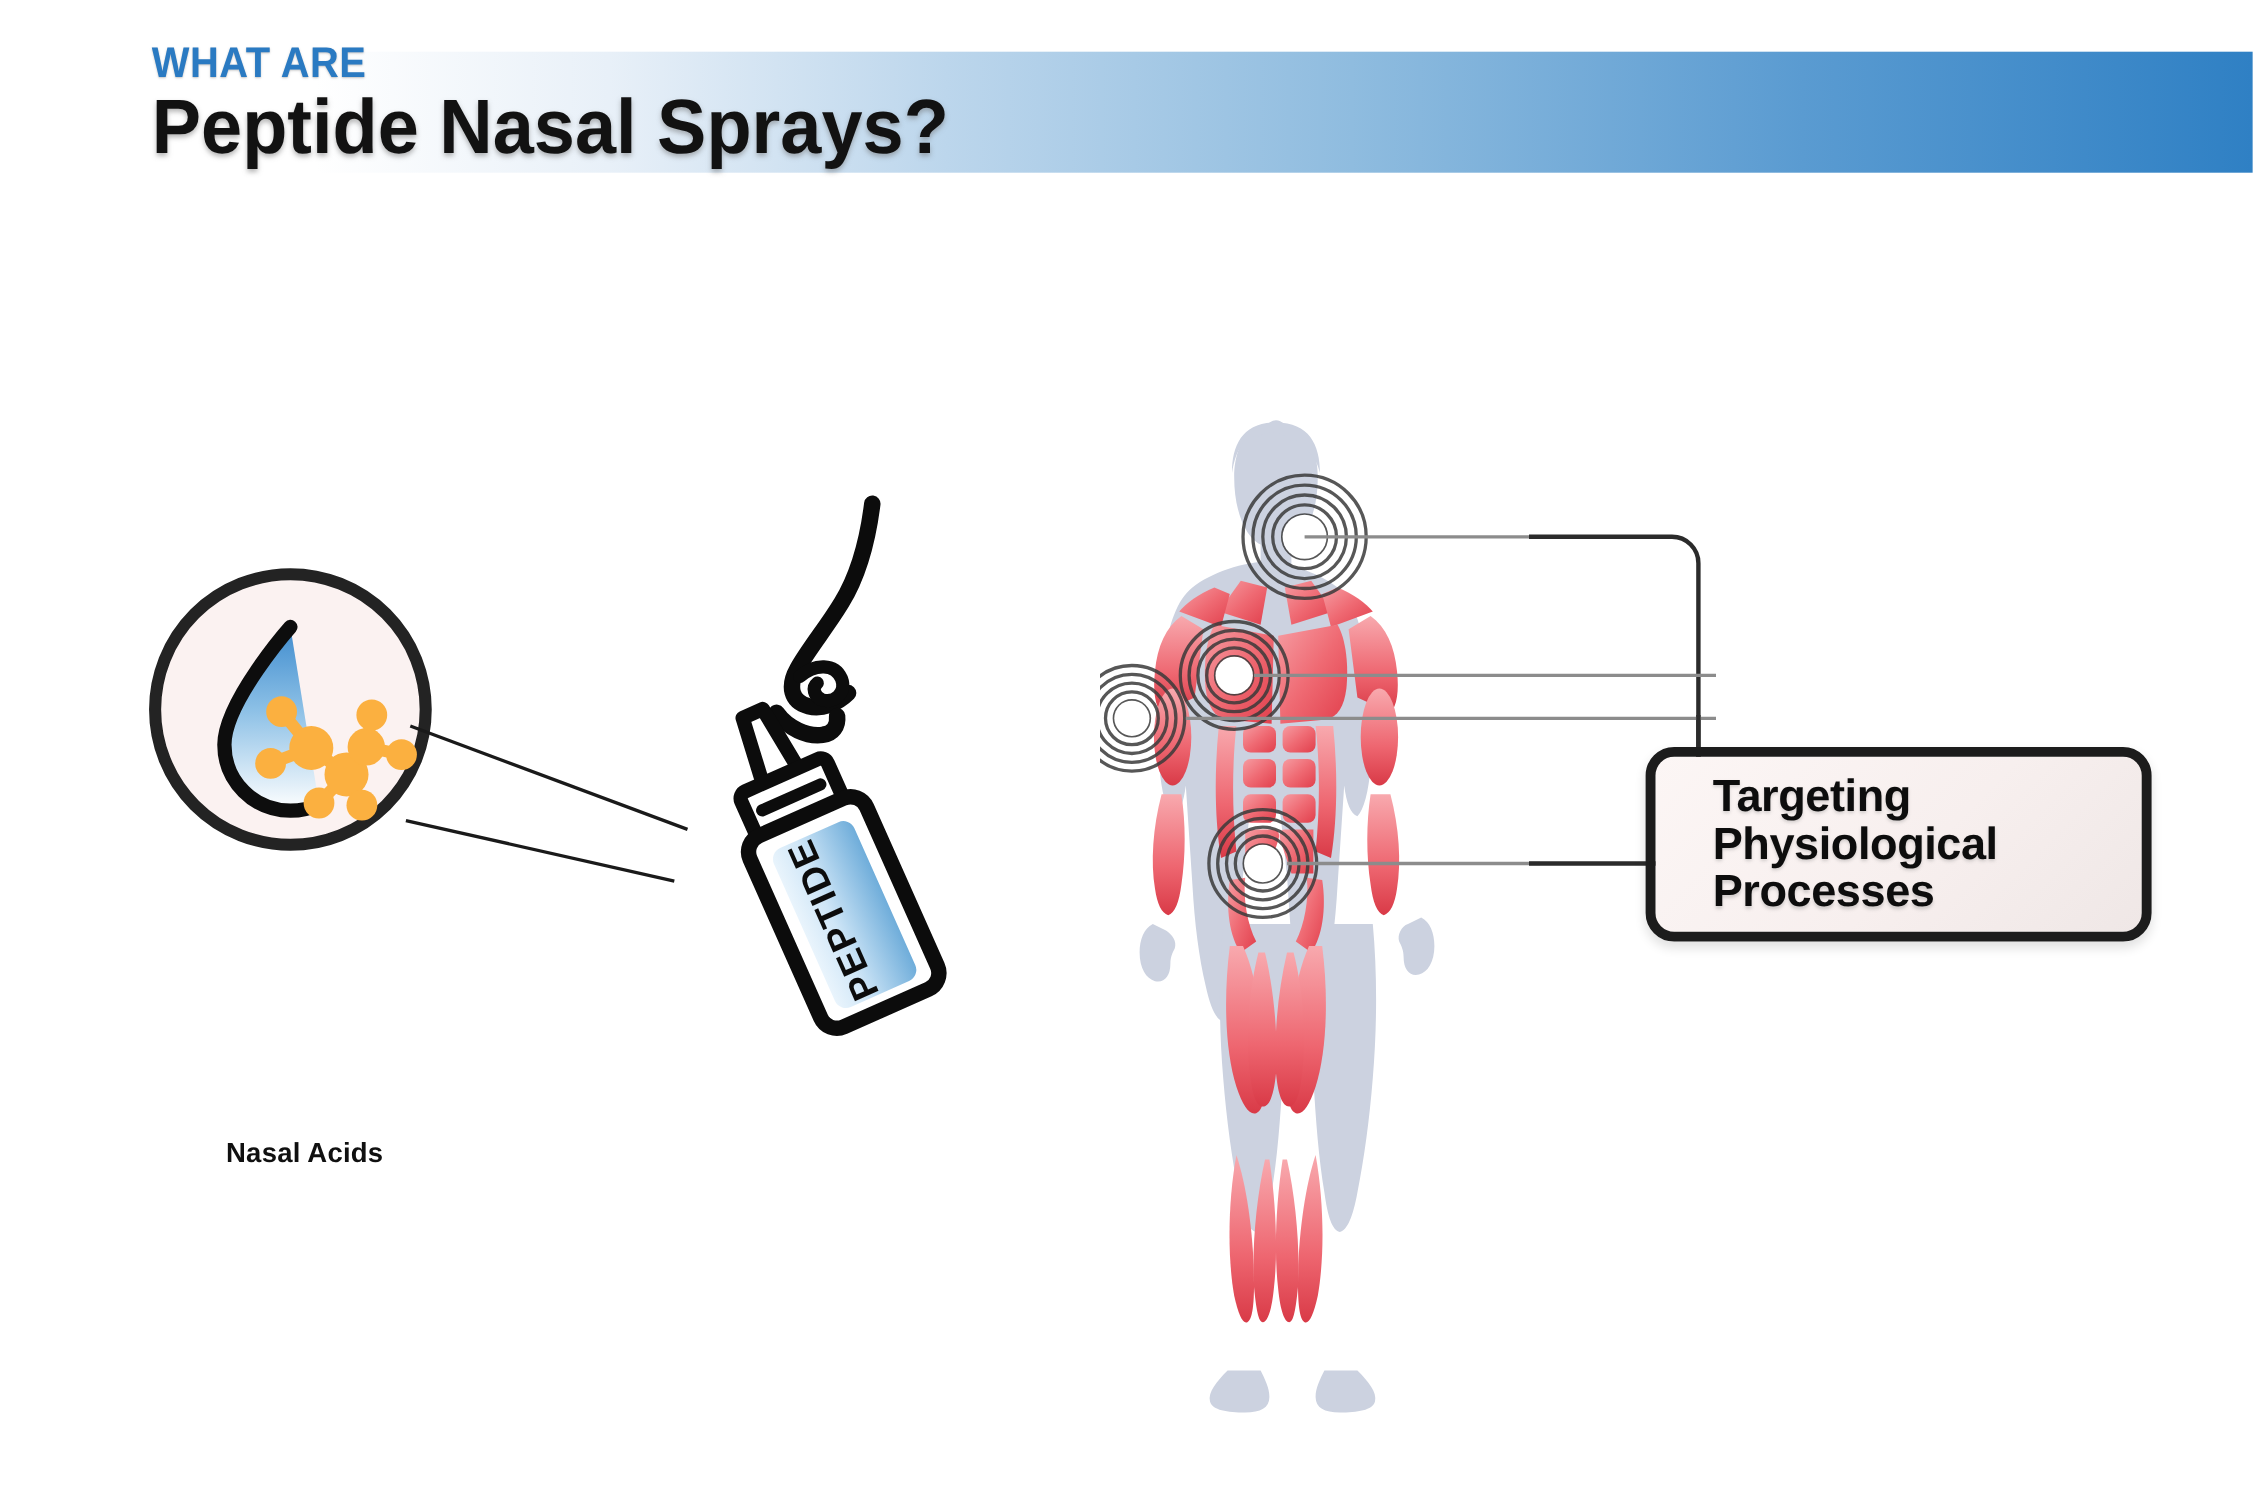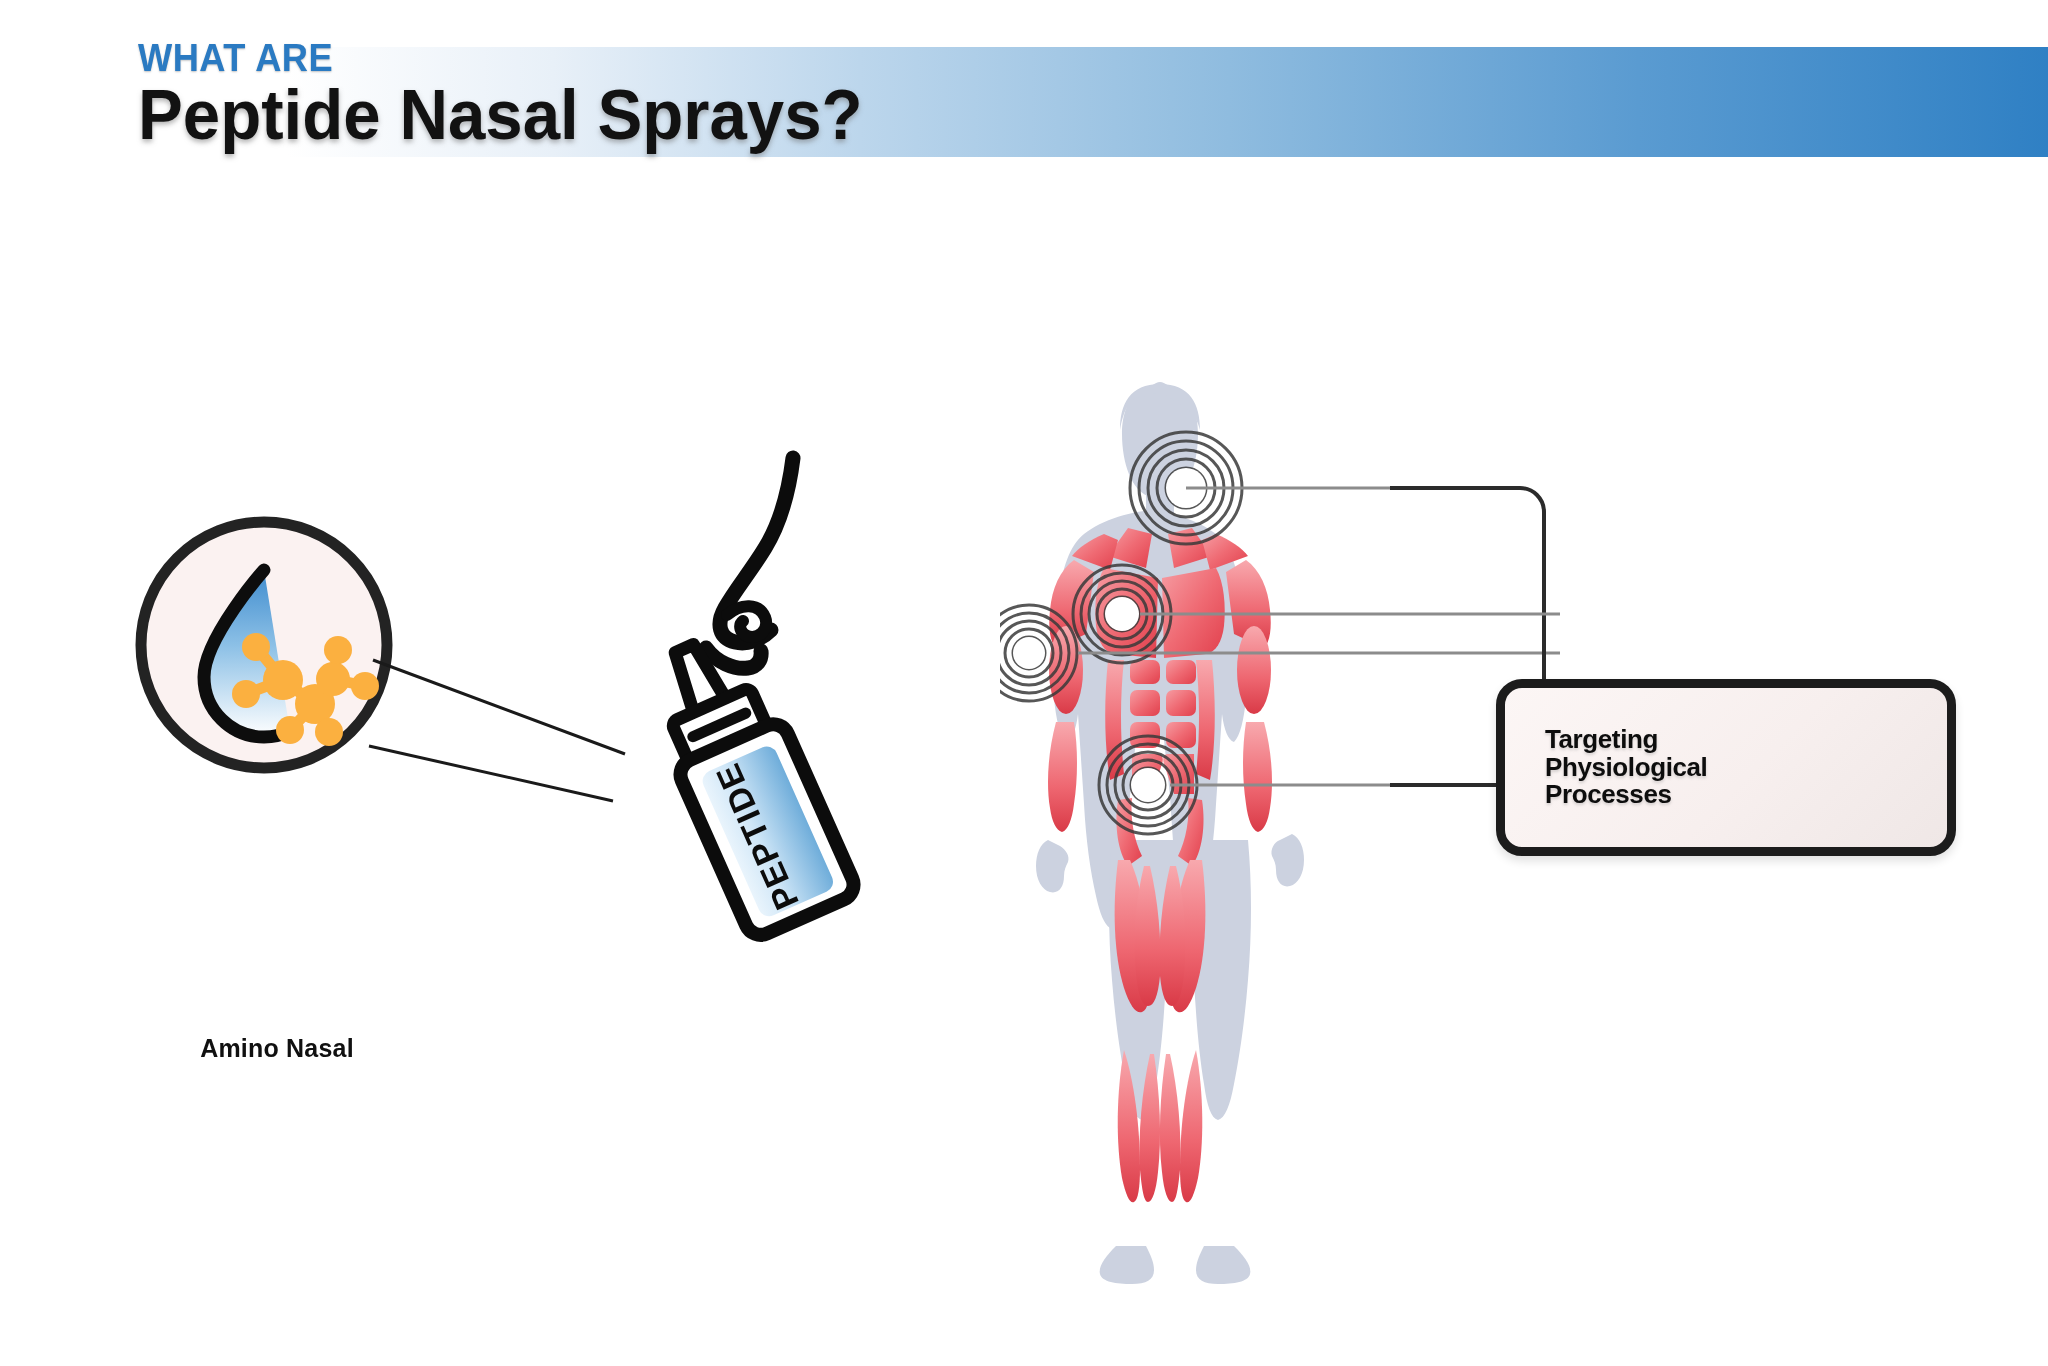--- a/index.html
+++ b/index.html
@@ -46,21 +46,21 @@
   
   #callout{
     position:absolute;left:1496px;top:679px;width:460px;height:177px;
     border:9px solid #1c1c1c;border-radius:26px;
     background:linear-gradient(135deg,#fcf6f5 0%,#f7efee 55%,#efe7e6 100%);
     box-sizing:border-box;
     box-shadow:0 5px 10px rgba(0,0,0,.12);
     display:flex;align-items:center;
   }
   #callout-text{
-    padding-left:40px;font-size:26px;font-weight:bold;color:#0d0d0d;
+    padding-left:52px;font-size:41px;font-weight:bold;color:#0d0d0d;
     line-height:1.07;letter-spacing:-.4px;white-space:pre-line;
     text-shadow:0 2px 3px rgba(120,120,120,.3);
   }
 </style>
 </head>
 <body>
 
 <div id="header-band"></div>
 
 <div id="header-text">
@@ -110,21 +110,21 @@
         <circle cx="232" cy="172" r="14"></circle>
       </g>
     </svg>
   </div>
 
   <svg style="position:absolute;left:230px;top:120px;" width="300" height="200">
     <line x1="10" y1="26" x2="262" y2="120" stroke="#1a1a1a" stroke-width="3"></line>
     <line x1="6" y1="112" x2="250" y2="167" stroke="#1a1a1a" stroke-width="3"></line>
   </svg>
 
-  <div id="amino-label">Amino Nasal</div>
+  <div id="amino-label">Nasal Acids</div>
 </div>
 
 <div id="nose-bottle">
   <svg width="320" height="640" viewBox="0 0 320 640">
     <defs>
       <linearGradient id="bottleGrad" x1="0" y1="0" x2="1" y2="0">
         <stop offset="0%" stop-color="#e9f4fc"></stop>
         <stop offset="35%" stop-color="#cfe6f7"></stop>
         <stop offset="100%" stop-color="#6fadda"></stop>
       </linearGradient>

